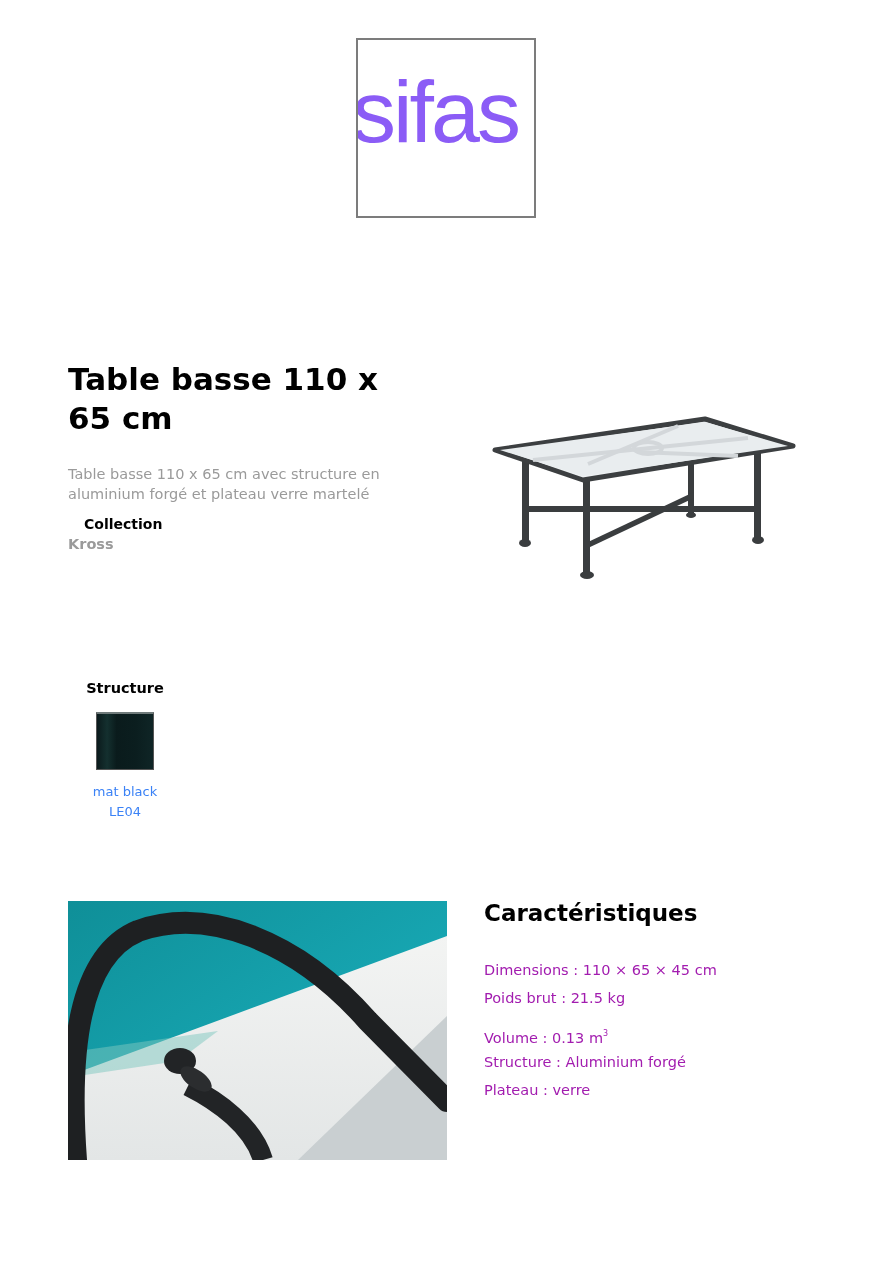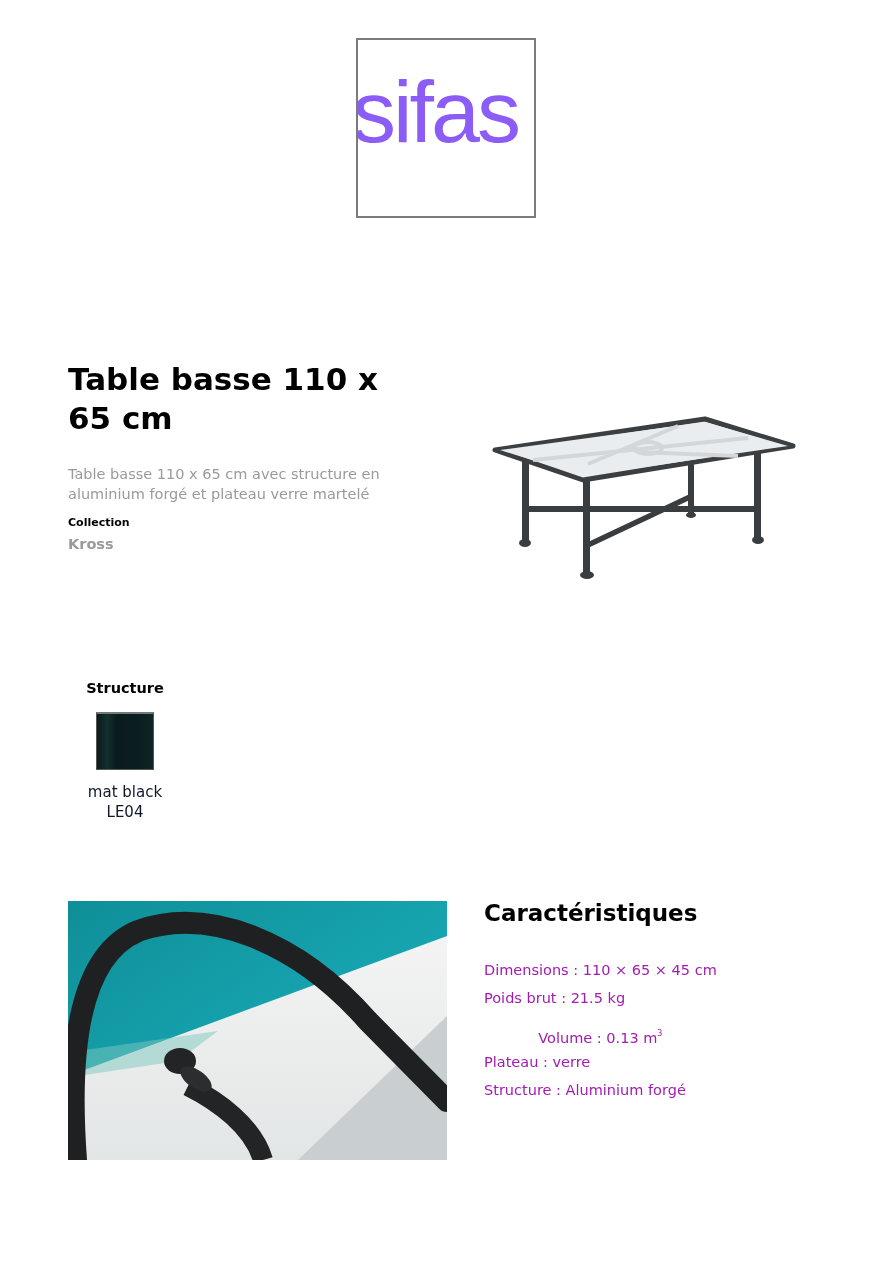--- a/index.html
+++ b/index.html
@@ -19,39 +19,39 @@
   }
   .title {
     position: absolute; left: 68px; top: 360px; width: 340px; margin: 0;
     font-size: 31px; font-weight: bold; line-height: 39px;
   }
   .desc {
     position: absolute; left: 68px; top: 464px; width: 340px; margin: 0;
     font-size: 14.5px; line-height: 20px; color: #9a9a9a;
   }
   .coll-label {
-    position: absolute; left: 68px; top: 516px; font-size: 11px; font-weight: bold;
+    position: absolute; left: 84px; top: 516px; font-size: 14px; font-weight: bold;
   }
   .coll-value {
     position: absolute; left: 68px; top: 536px; font-size: 14.5px; color: #9a9a9a; font-weight: bold;
   }
   .product-img { position: absolute; left: 488px; top: 412px; width: 310px; height: 175px; }
   .finish-group { position: absolute; left: 80px; top: 680px; width: 90px; text-align: center; }
   .finish-heading { font-size: 14.5px; font-weight: bold; margin-bottom: 16px; }
   .swatch {
     width: 58px; height: 58px; margin: 0 auto; box-sizing: border-box;
     border: 1px solid #555; border-top: 2px solid #6f7a7a;
     background: linear-gradient(90deg, #0b1a1c 0%, #14302f 18%, #0a1b1c 35%, #0b1e1f 70%, #0f2526 100%);
   }
-  .finish-name { margin-top: 12px; font-size: 15px; color: #0f172a; line-height: 20px; }
+  .finish-name { margin-top: 12px; font-size: 13px; color: #3b82f6; line-height: 20px; }
   .detail-photo { position: absolute; left: 68px; top: 901px; width: 379px; height: 259px; overflow: hidden; }
   .spec-title { position: absolute; left: 484px; top: 900px; margin: 0; font-size: 23px; font-weight: bold; }
   .spec-list { position: absolute; left: 484px; top: 958px; margin: 0; padding: 0; list-style: none; }
   .spec-list li { font-size: 14.5px; color: #a21caf; height: 28px; line-height: 24px; }
-  .spec-list li.vol { height: 28px; margin-top: 8px; text-align: center; }
+  .spec-list li.vol { height: 28px; margin-top: 8px; }
   .spec-list sup { font-size: 8px; vertical-align: 7px; }
 </style>
 </head>
 <body>
 
 <div class="logo">
   <div class="logo-text">sifas</div>
 </div>
 
 <h1 class="title">Table basse 110 x 65 cm</h1>
@@ -117,15 +117,15 @@
     <ellipse cx="112" cy="160" rx="16" ry="13" fill="#222426"></ellipse>
     <ellipse cx="128" cy="178" rx="18" ry="9" fill="#2b2d2f" transform="rotate(35 128 178)"></ellipse>
   </svg>
 </div>
 
 <h2 class="spec-title">Caractéristiques</h2>
 <ul class="spec-list">
   <li>Dimensions : 110 × 65 × 45 cm</li>
   <li>Poids brut : 21.5 kg</li>
   <li class="vol"><span>Volume : 0.13 m</span><sup>3</sup></li>
+  <li>Structure : Aluminium forgé</li>
   <li>Plateau : verre</li>
-  <li>Structure : Aluminium forgé</li>
 </ul>
 
 </body></html>

